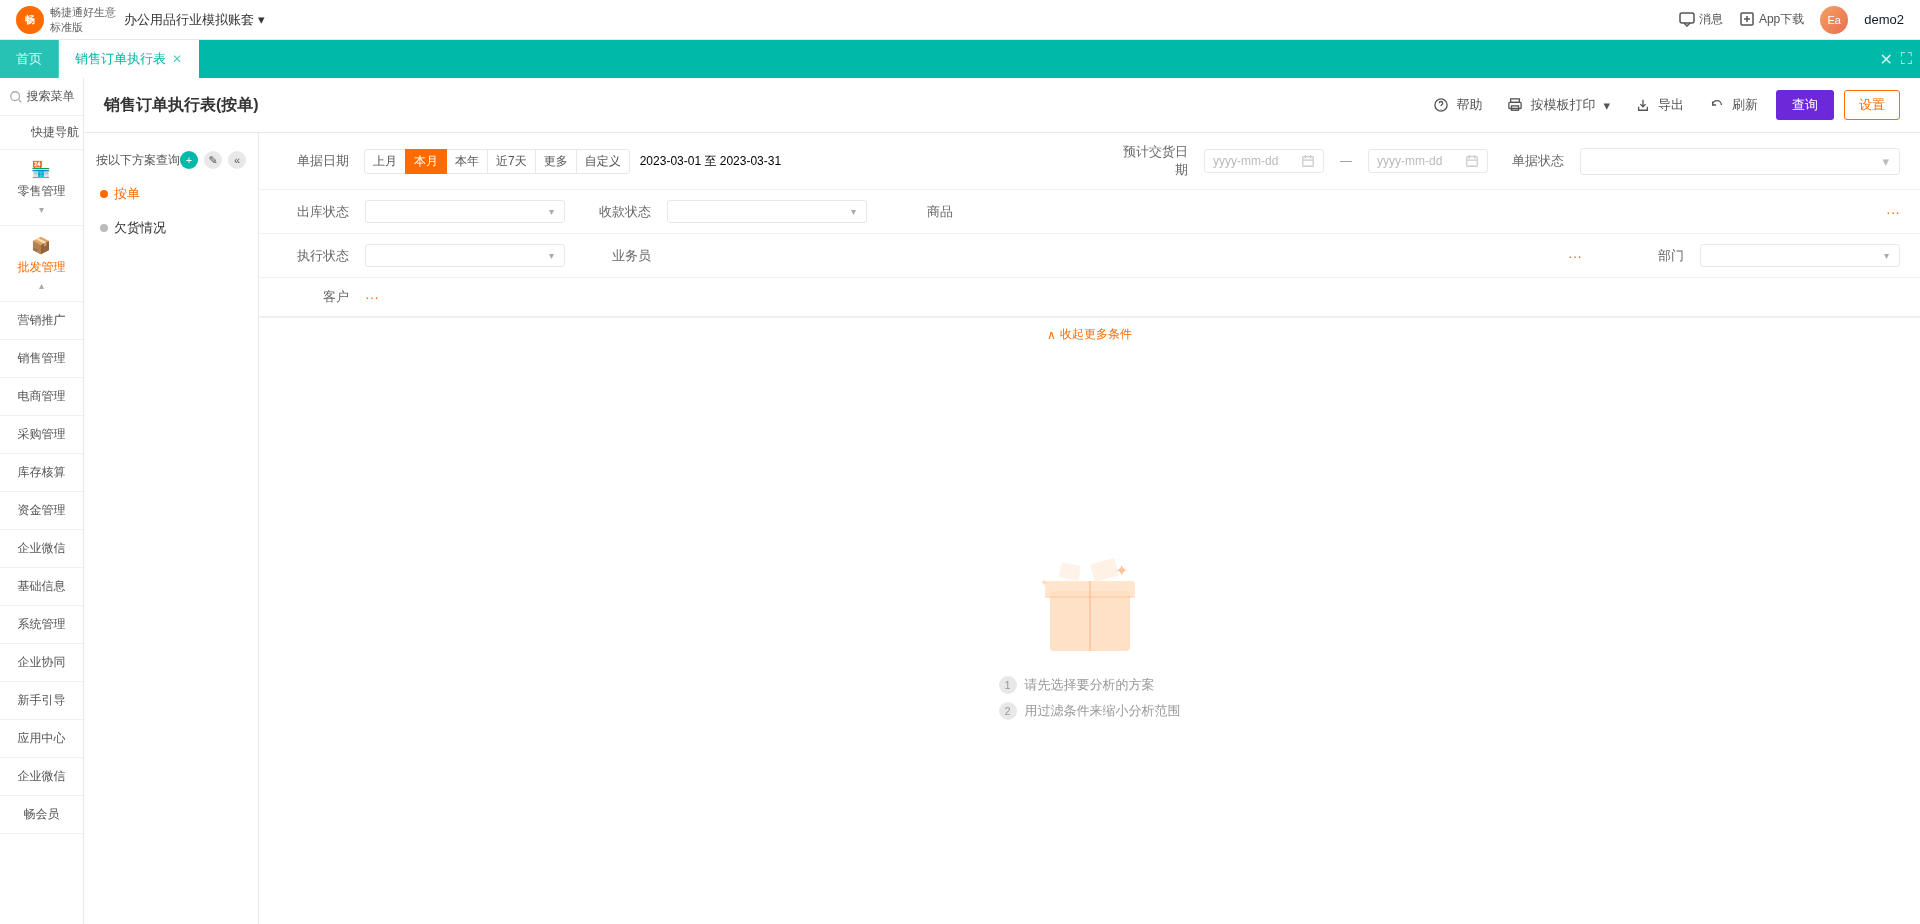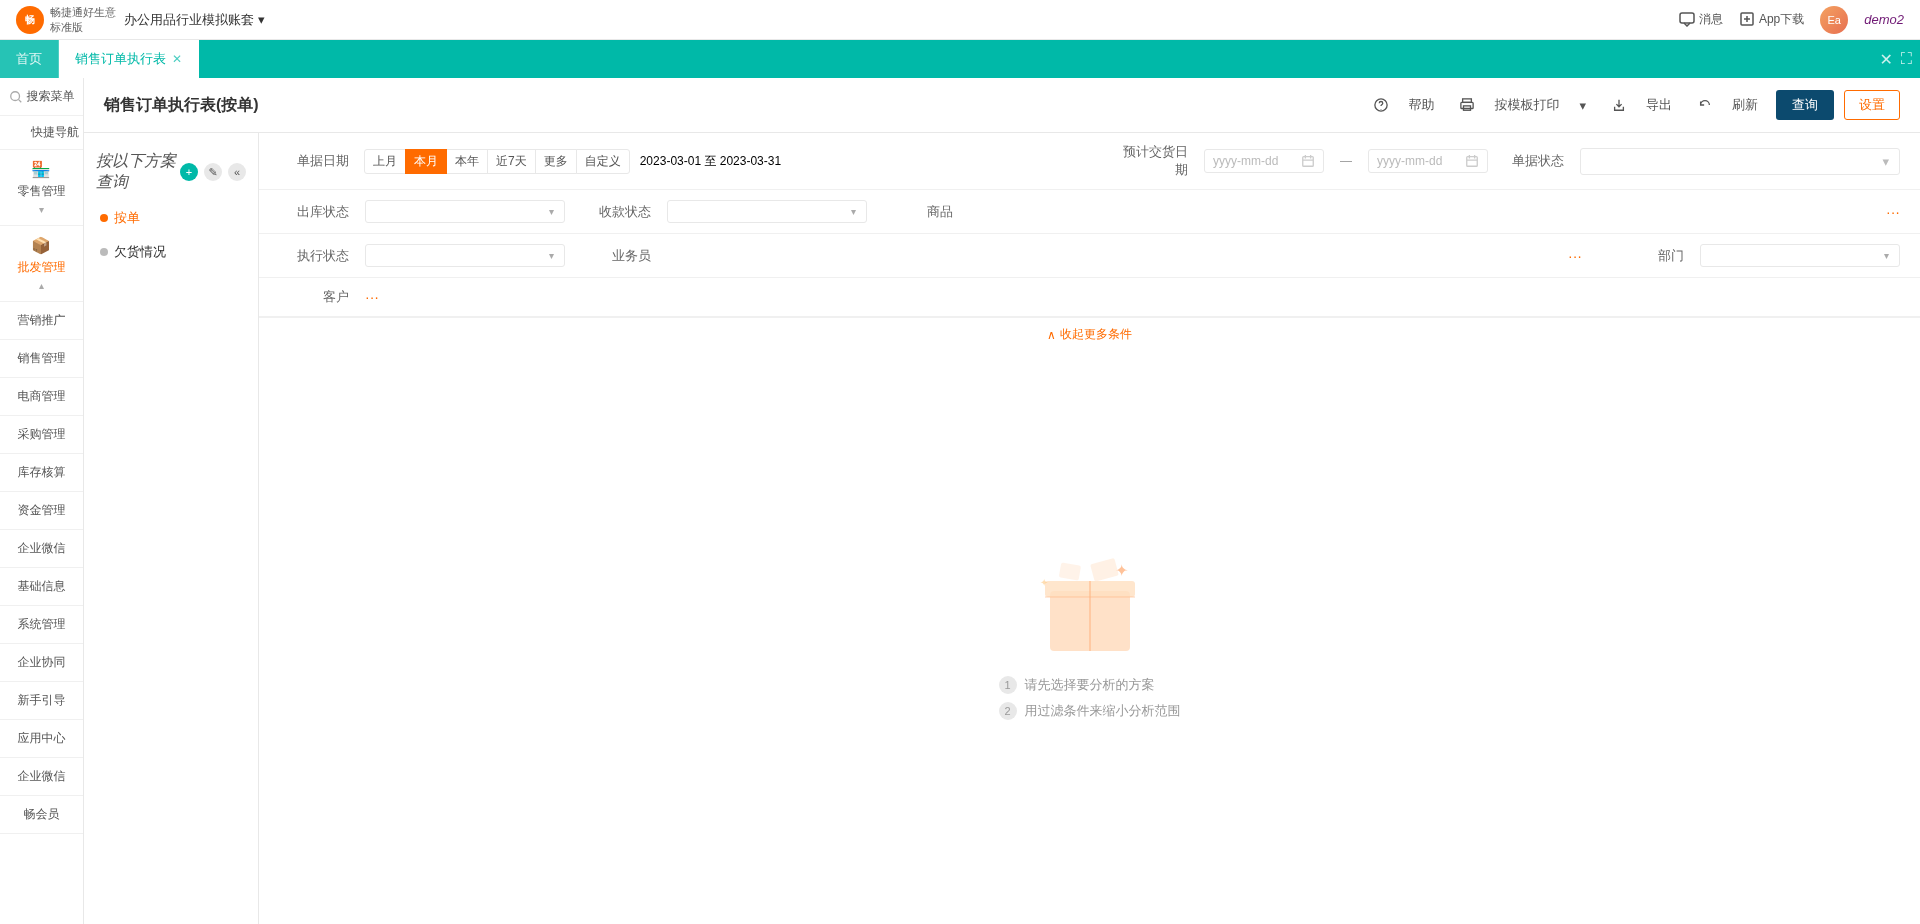--- a/index.html
+++ b/index.html
@@ -46,21 +46,21 @@
       color: #555; font-size: 12px; cursor: pointer;
     }
     .header-icon-btn svg { width: 16px; height: 16px; }
     .user-avatar {
       width: 28px; height: 28px;
       border-radius: 50%;
       background: linear-gradient(135deg, #f4a261, #e76f51);
       display: flex; align-items: center; justify-content: center;
       color: #fff; font-size: 11px; cursor: pointer;
     }
-    .user-name { font-size: 13px; color: #701a75; cursor: pointer; font-style: italic; }
+    .user-name { font-size: 13px; color: #0f172a; cursor: pointer; }
 
     
     .nav-tabs {
       height: 38px;
       background: #00b9a8;
       display: flex;
       align-items: stretch;
       flex-shrink: 0;
     }
     .nav-tab {
@@ -169,27 +169,27 @@
     }
     .page-title {
       font-size: 16px;
       font-weight: 600;
       color: #333;
     }
     .page-actions {
       display: flex; align-items: center; gap: 10px;
     }
     .action-btn {
-      display: flex; align-items: center; gap: 20px;
+      display: flex; align-items: center; gap: 8px;
       color: #555; font-size: 13px; cursor: pointer;
       padding: 4px 8px;
       border-radius: 3px;
     }
     .action-btn.primary {
-      background: #0c4a6e;
+      background: #6d28d9;
       color: #fff;
       border: none;
       padding: 6px 16px;
       border-radius: 3px;
       cursor: pointer;
     }
     .action-btn.secondary {
       background: #fff;
       color: #ff6b00;
       border: 1px solid #ff6b00;
@@ -333,21 +333,21 @@
       border-right: 1px solid #e8e8e8;
       flex-shrink: 0;
       padding: 10px 0;
     }
     .scheme-header {
       padding: 8px 12px;
       display: flex; align-items: center; justify-content: space-between;
       font-size: 12px; color: #555;
     }
     .scheme-header-title {
-      color: #555; font-size: 16px; font-style: italic;
+      color: #555; font-size: 12px;
     }
     .scheme-header-icons {
       display: flex; gap: 6px; align-items: center;
     }
     .scheme-header-icon {
       width: 18px; height: 18px;
       border-radius: 50%;
       background: #00b9a8;
       color: #fff;
       display: flex; align-items: center; justify-content: center;

